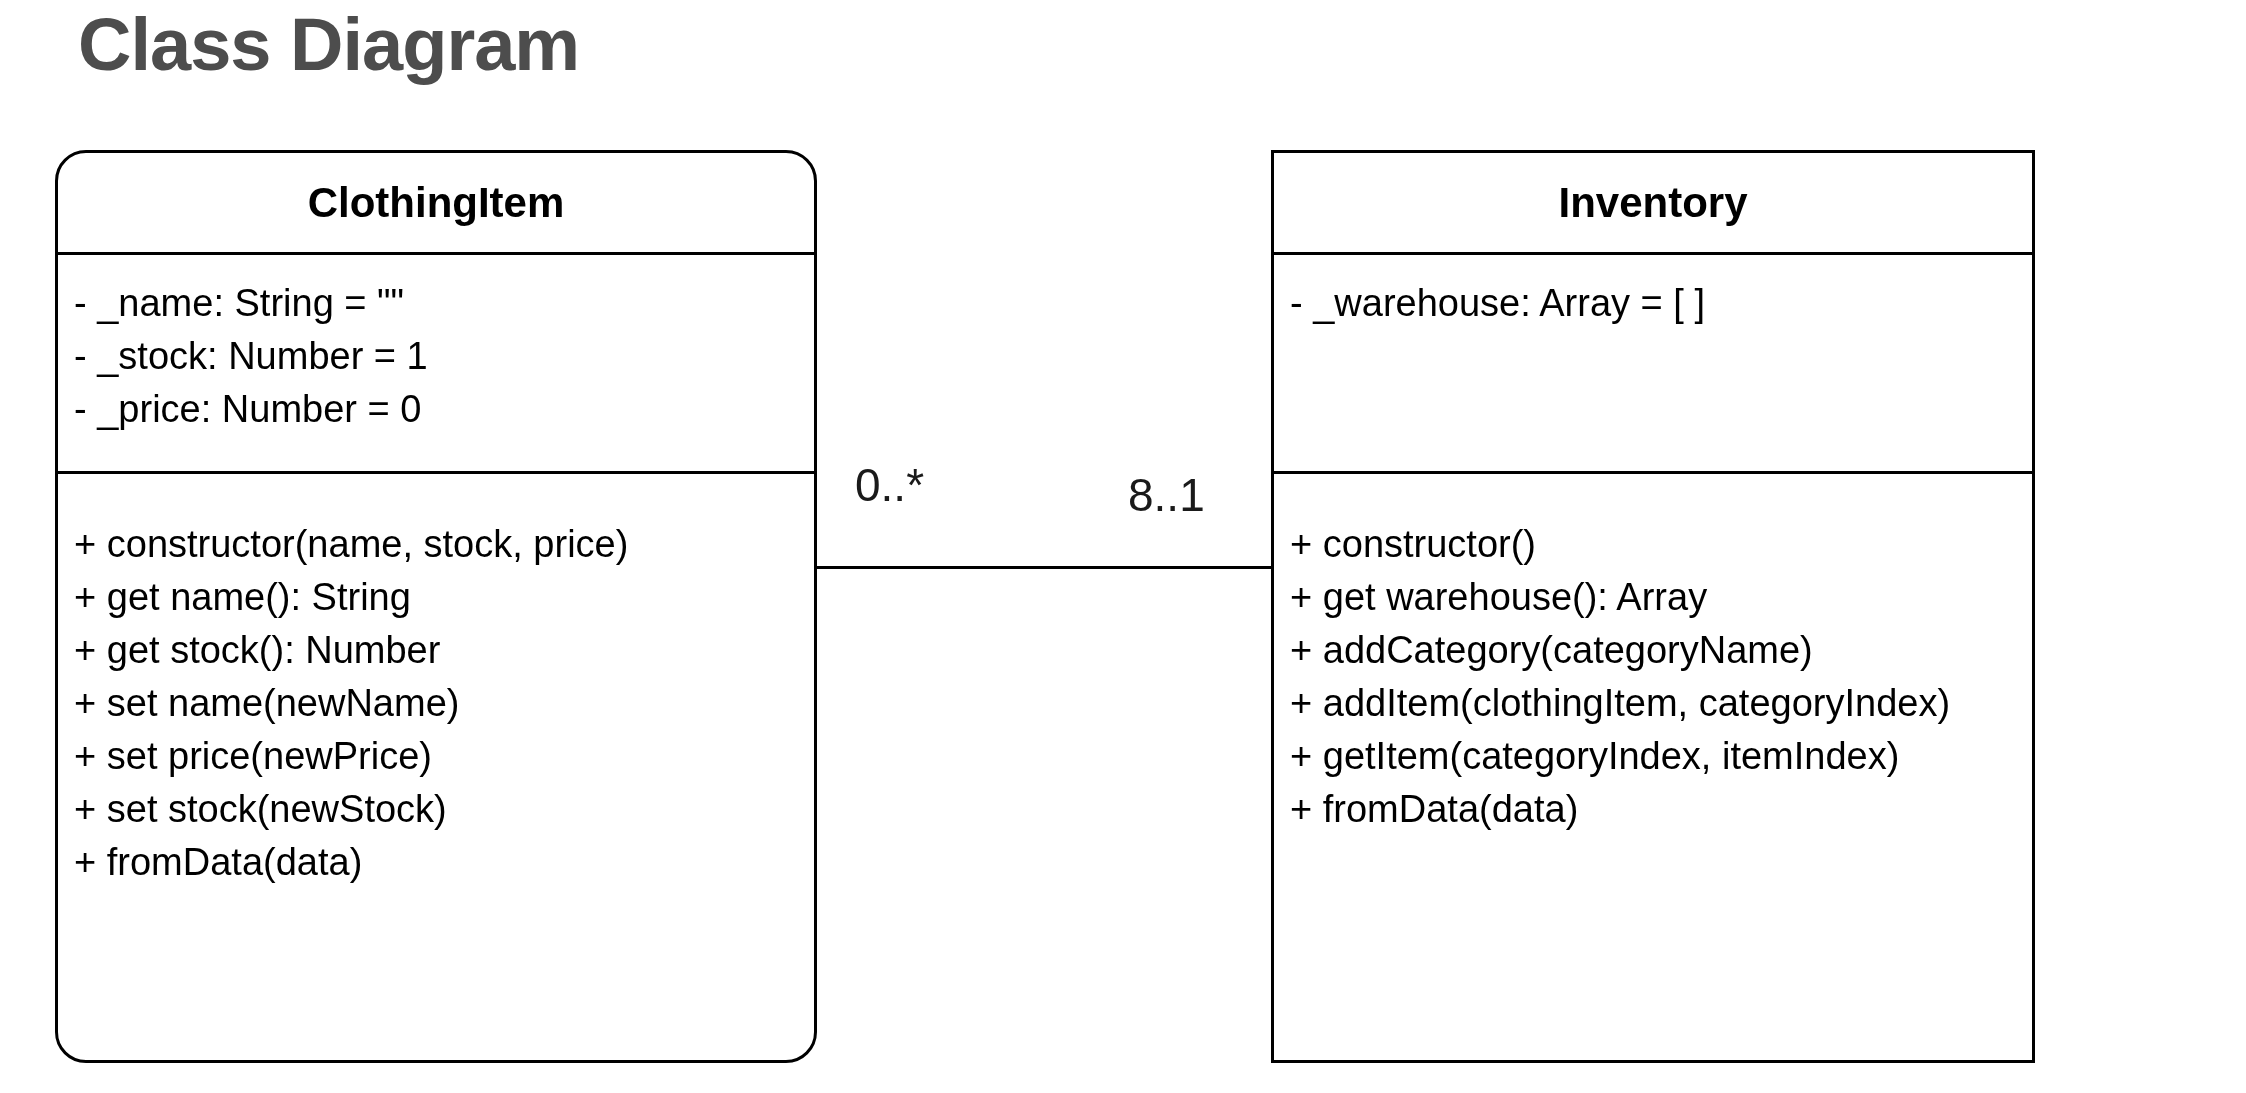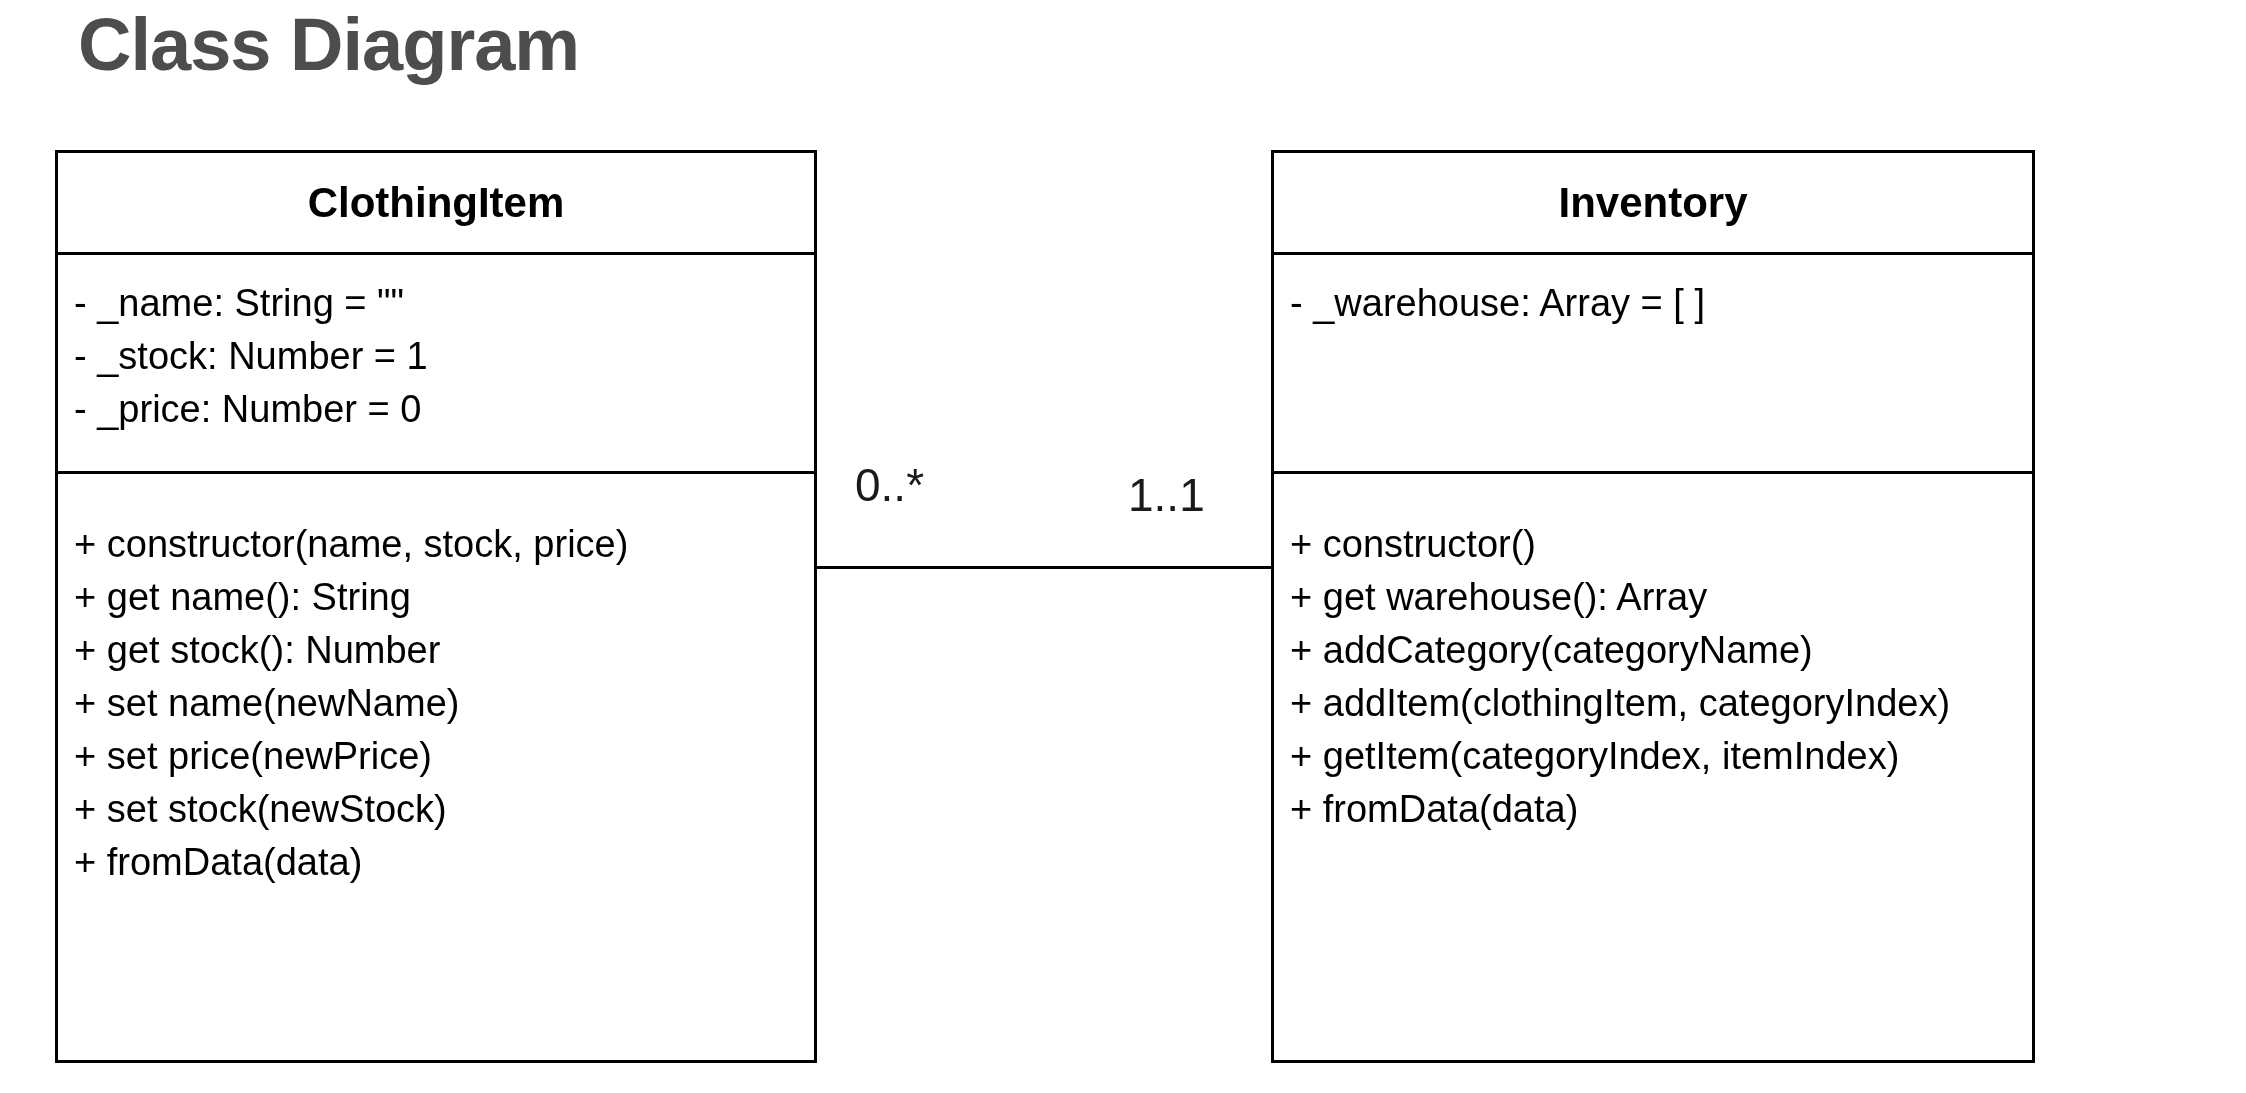--- a/index.html
+++ b/index.html
@@ -73,21 +73,21 @@
     font-size: 46px;
     color: #1a1a1a;
     white-space: nowrap;
   }
 </style>
 </head>
 <body>
 
 <div class="page-title">Class Diagram</div>
 
-<div class="class-box" style="left:55px; top:150px; width:762px; height:913px;">
+<div class="class-box" style="left:55px; top:150px; width:762px; height:913px;border-radius:31px;">
   <div class="class-header">ClothingItem</div>
   <div class="class-attrs">
     <div class="member">- _name: String = ""</div>
     <div class="member">- _stock: Number = 1</div>
     <div class="member">- _price: Number = 0</div>
   </div>
   <div class="class-methods">
     <div class="member">+ constructor(name, stock, price)</div>
     <div class="member">+ get name(): String</div>
     <div class="member">+ get stock(): Number</div>
@@ -108,13 +108,13 @@
     <div class="member">+ get warehouse(): Array</div>
     <div class="member">+ addCategory(categoryName)</div>
     <div class="member">+ addItem(clothingItem, categoryIndex)</div>
     <div class="member">+ getItem(categoryIndex, itemIndex)</div>
     <div class="member">+ fromData(data)</div>
   </div>
 </div>
 
 <div class="assoc-line"></div>
 <div class="mult-label" style="left:855px; top:458px;">0..*</div>
-<div class="mult-label" style="left:1128px; top:468px;">1..1</div>
+<div class="mult-label" style="left:1128px; top:468px;">8..1</div>
 
 </body></html>

